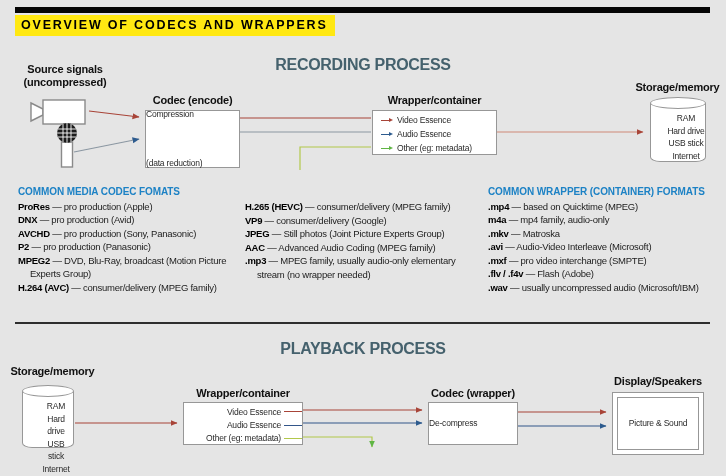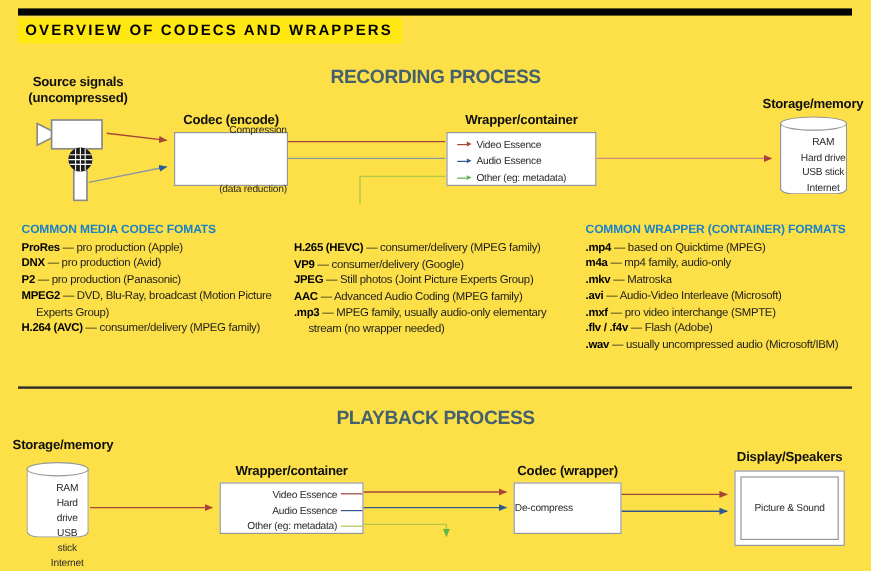--- a/index.html
+++ b/index.html
@@ -1,17 +1,17 @@
 <!DOCTYPE html>
 <html style="--accent-yellow: #ffe812; --heading-teal: #45616d; --header-blue: #1d82c5; --text: #1f1f1f; --border: #979797; --red: #a84438; --salmon: #d08a78; --blue: #2d5b8e; --navy: #33568a; --gray-line: #8b97a2; --green: #5fb544; --green-line: #b2c84b;"><head>
 <meta charset="utf-8">
 <style>
   html,body{margin:0;padding:0;background:#fff;}
   .canvas{
-    position:relative;width:726px;height:476px;background:#fde047;overflow:hidden;
+    position:relative;width:726px;height:476px;background:#e5e5e5;overflow:hidden;
     font-family:"Liberation Sans",sans-serif;color:var(--text);letter-spacing:-0.2px;
   }
   .abs{position:absolute;}
 
   
   .top-rule{left:15px;top:7px;width:695px;height:6px;background:#050505;}
   .page-title{
     left:15px;top:15px;display:inline-block;background:var(--accent-yellow);
     color:#000;font-weight:800;font-size:12.5px;letter-spacing:1.8px;
     padding:3px 7px 4px 6px;white-space:nowrap;
@@ -29,21 +29,21 @@
   .dbox{border:1px solid var(--border);background:#fff;box-sizing:border-box;z-index:2;}
   .boxtext{font-size:8.5px;color:#2a2a2a;line-height:11px;text-align:center;}
 
   .source-label{left:13px;top:63px;width:104px;}
   .source-label .ln{line-height:13px;}
 
   .camera-icon{left:30px;top:98px;z-index:2;}
   .mic-icon{left:52px;top:122px;z-index:2;}
 
   .codec-enc-label{left:145px;top:94px;width:95px;}
-  .codec-enc-box{left:145px;top:110px;width:95px;height:45px;display:flex;flex-direction:column;justify-content:center;align-items:flex-end;gap:38px;}
+  .codec-enc-box{left:145px;top:110px;width:95px;height:58px;display:flex;flex-direction:column;justify-content:center;align-items:flex-start;gap:38px;}
 
   .wrap-enc-label{left:372px;top:94px;width:125px;}
   .wrap-enc-box{left:372px;top:110px;width:125px;height:45px;padding-top:2px;}
   .wrap-row{display:flex;align-items:center;height:14px;padding-left:8px;}
   .wrap-row .arrow{display:flex;align-items:center;margin-right:4px;}
   .wrap-row .shaft{width:8px;height:1px;}
   .wrap-row .head{width:0;height:0;border-top:2.5px solid transparent;border-bottom:2.5px solid transparent;border-left:4px solid;}
   .wrap-label{font-size:8.5px;color:#2a2a2a;white-space:nowrap;}
   .wrap-enc-box .wrap-row:nth-of-type(1) .shaft{background:var(--red);}
   .wrap-enc-box .wrap-row:nth-of-type(1) .head{border-left-color:var(--red);}
@@ -185,20 +185,21 @@
 
   <div class="abs fmt-col fmt-col-1">
     <div class="fmt-heading">COMMON MEDIA CODEC FOMATS</div>
     <div>
 
         <div class="fmt-item"><b class="fmt-term">ProRes</b> <span>— pro production (Apple)</span></div>
 
         <div class="fmt-item"><b class="fmt-term">DNX</b> <span>— pro production (Avid)</span></div>
 
 
+        <div class="fmt-item"><b class="fmt-term">AVCHD</b> <span>— pro production (Sony, Panasonic)</span></div>
 
         <div class="fmt-item"><b class="fmt-term">P2</b> <span>— pro production (Panasonic)</span></div>
 
         <div class="fmt-item"><b class="fmt-term">MPEG2</b> <span>— DVD, Blu-Ray, broadcast (Motion Picture Experts Group)</span></div>
 
         <div class="fmt-item"><b class="fmt-term">H.264 (AVC)</b> <span>— consumer/delivery (MPEG family)</span></div>
       </div>
   </div>
 
   <div class="abs fmt-col fmt-col-2">

